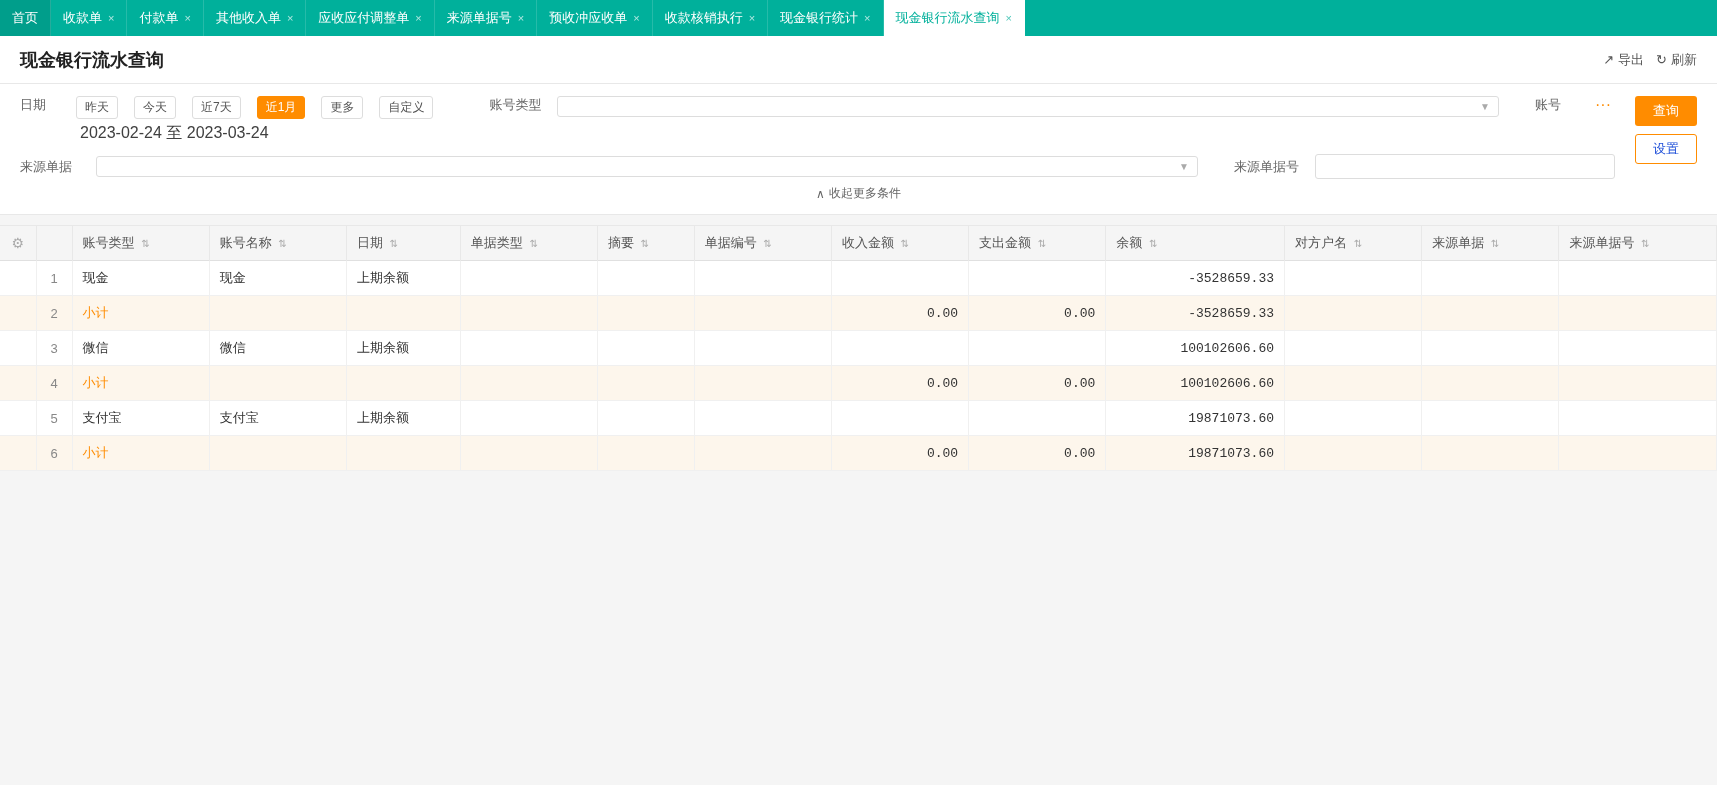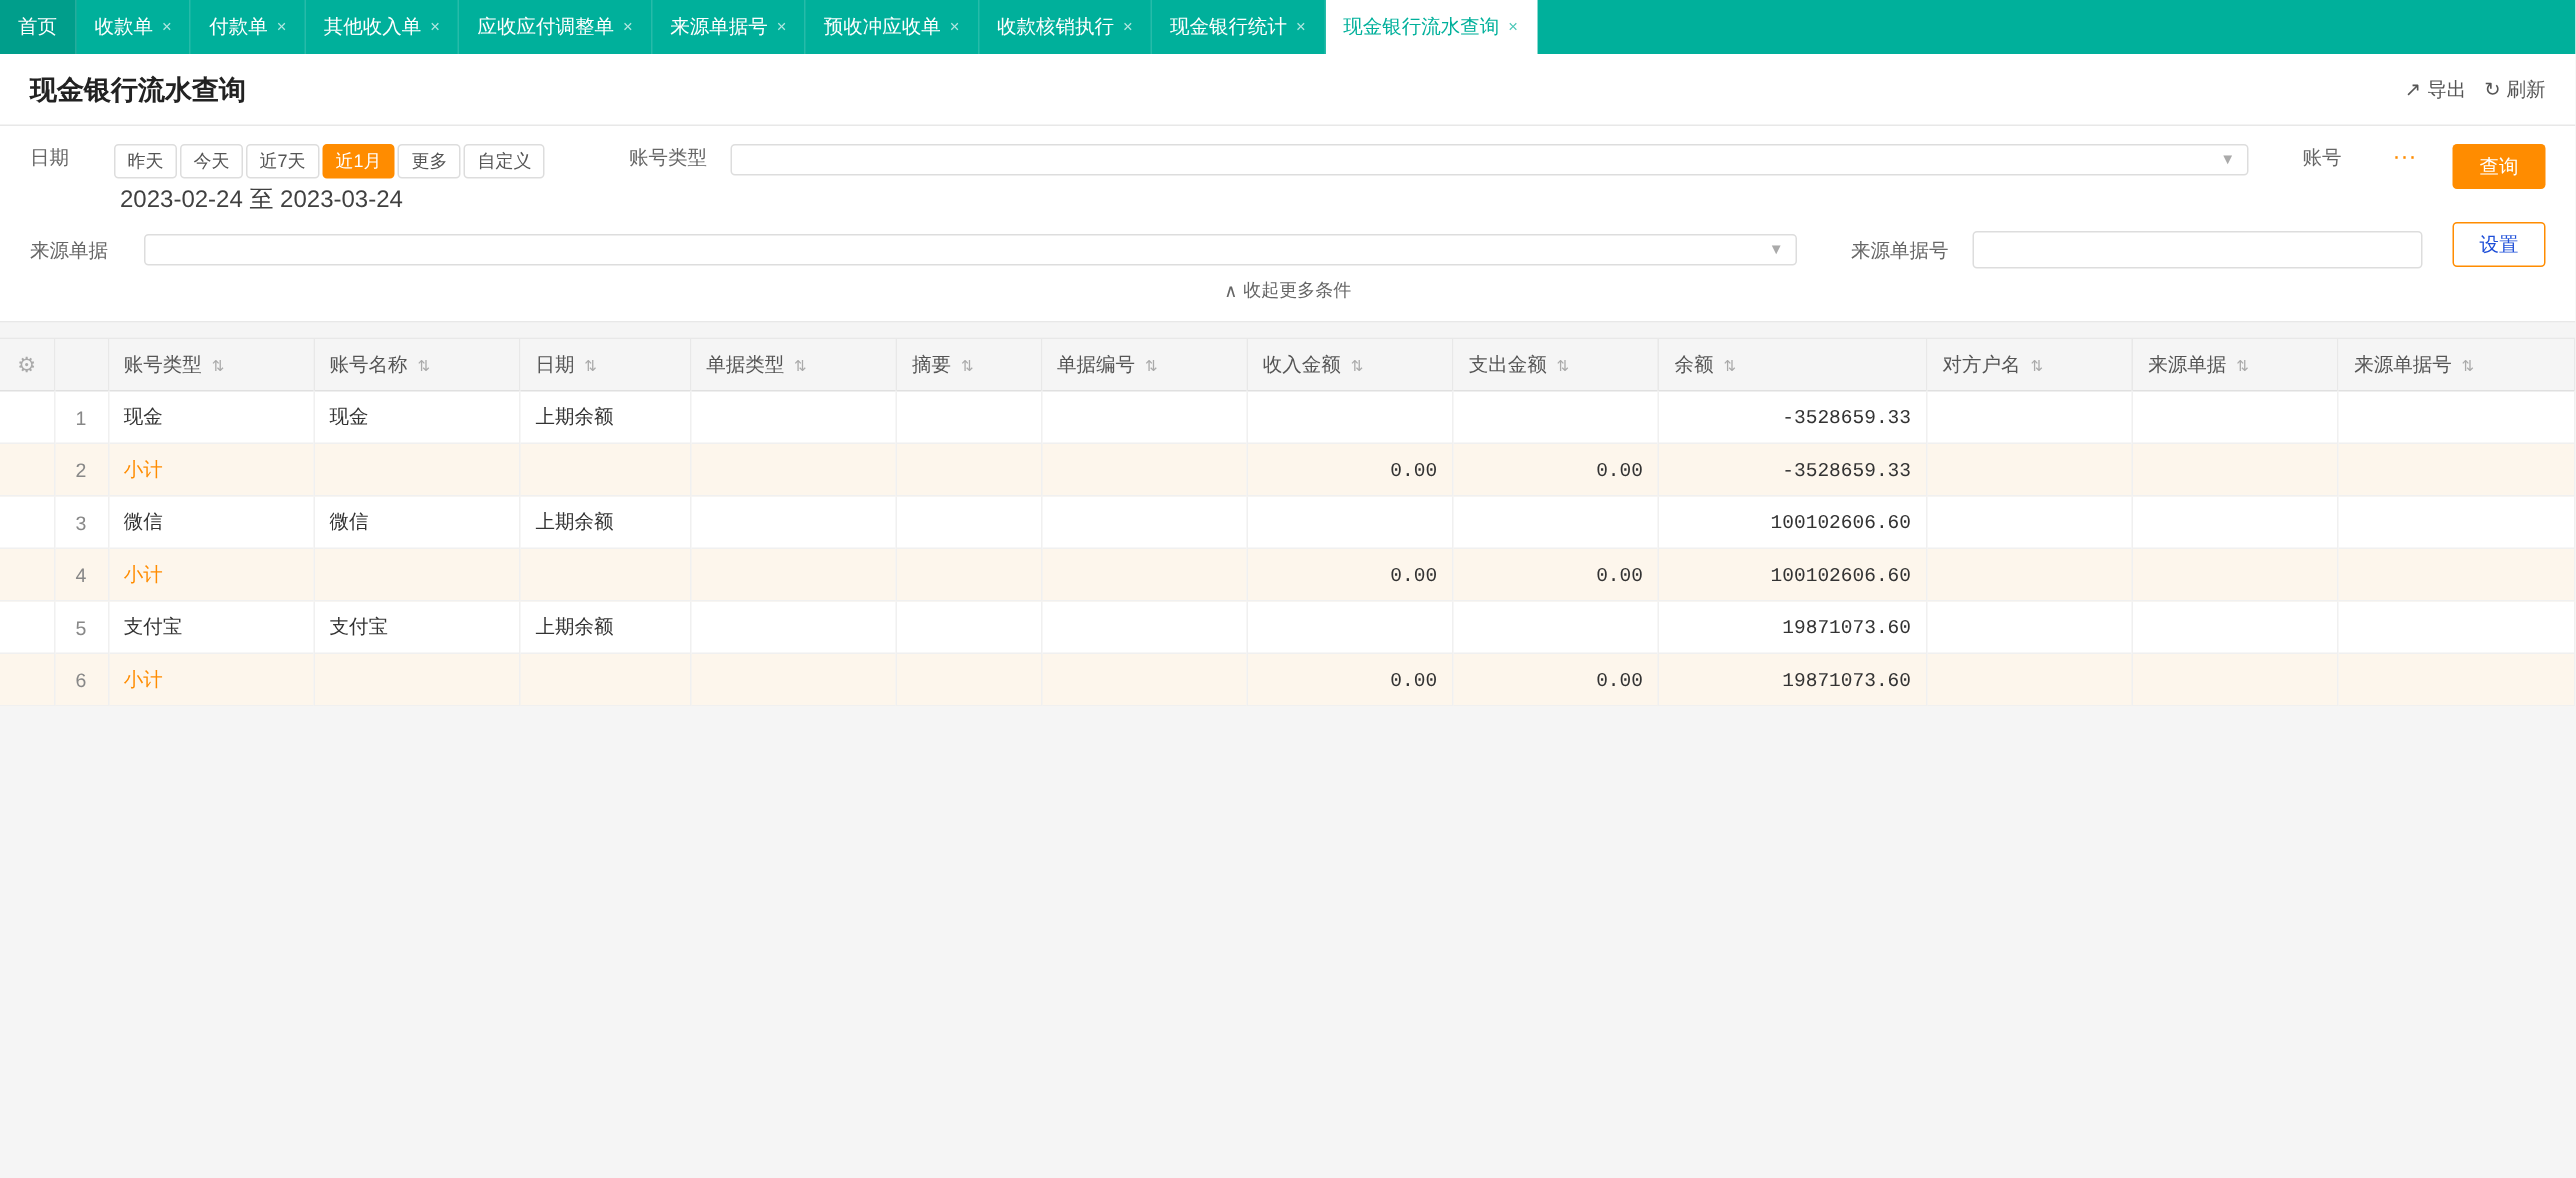--- a/index.html
+++ b/index.html
@@ -80,21 +80,21 @@
       margin-bottom: 10px;
     }
     .filter-label {
       color: #666;
       white-space: nowrap;
       min-width: 40px;
     }
     .date-options {
       display: flex;
       align-items: flex-start;
-      gap: 2px;
+      gap: 16px;
     }
     .date-btn {
       padding: 2px 8px;
       border: 1px solid #ddd;
       border-radius: 3px;
       cursor: pointer;
       font-size: 12px;
       background: #fff;
       color: #555;
     }
@@ -149,21 +149,21 @@
       color: #1d4ed8;
       border: 1px solid #ff8c00;
       border-radius: 3px;
       padding: 5px 16px;
       cursor: pointer;
       font-size: 13px;
     }
     .right-btns {
       display: flex;
       flex-direction: column;
-      gap: 22px;
+      gap: 8px;
       align-self: flex-start;
       margin-top: 0;
     }
     .filter-row-2 {
       display: flex;
       align-items: center;
       gap: 16px;
     }
     .collapse-bar {
       display: flex;

